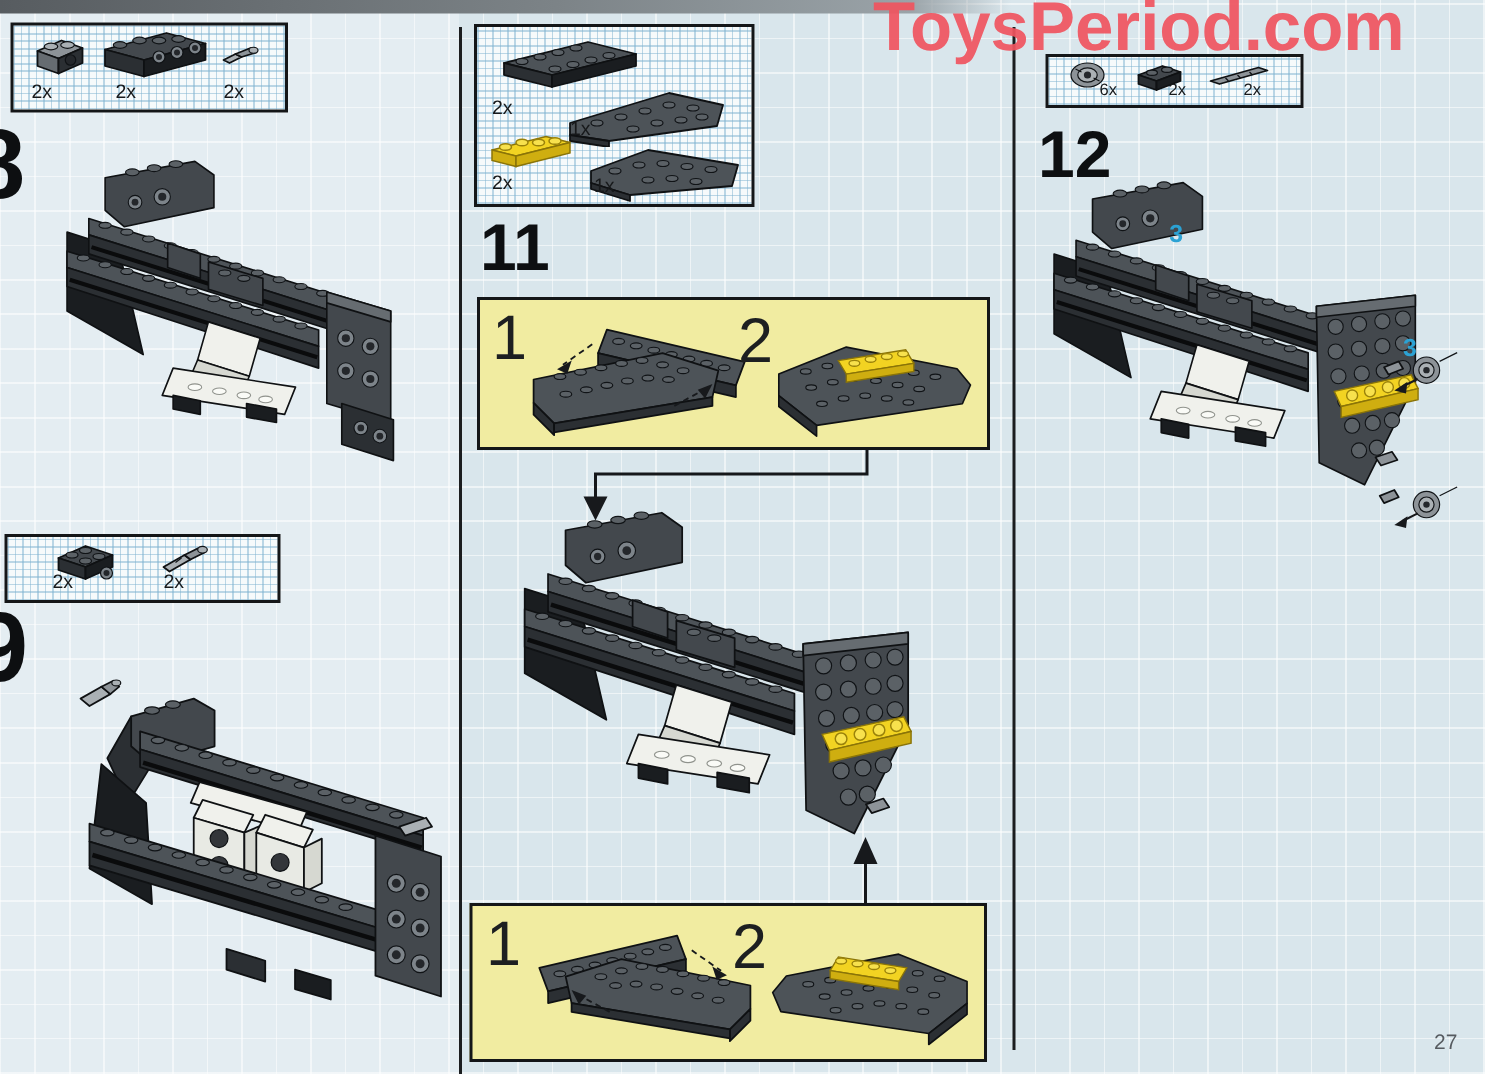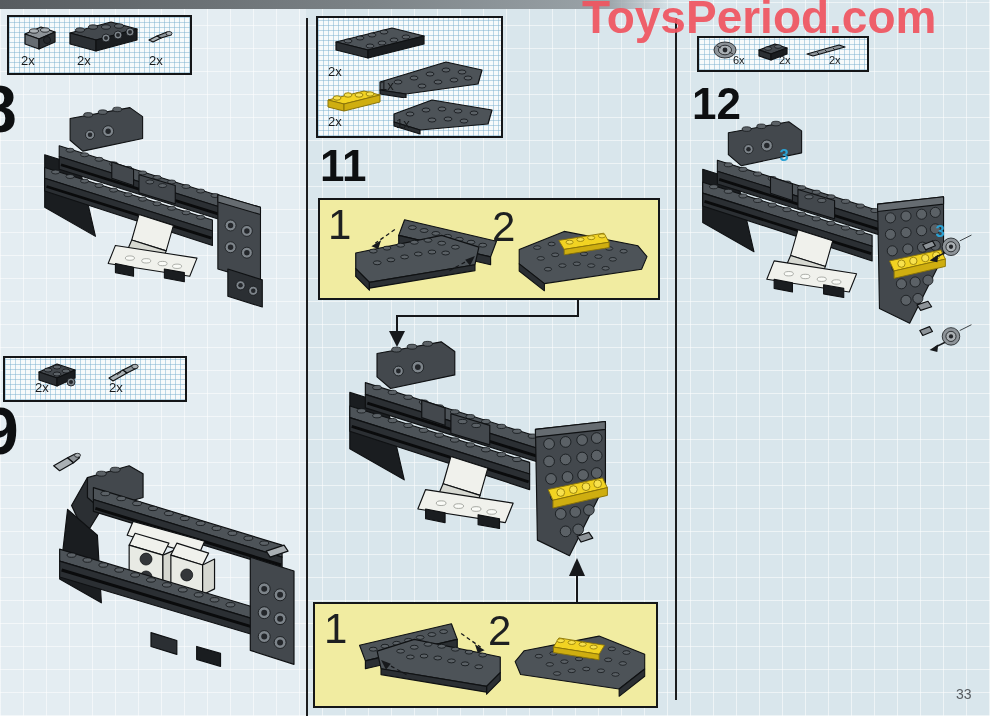--- a/index.html
+++ b/index.html
@@ -486,14 +486,14 @@
       <circle class="sln f5" cx="272" cy="232" r="9"></circle>
         <circle class="sln f6" cx="272" cy="232" r="5.2"></circle>
         <circle class="hc" cx="272" cy="232" r="2.2"></circle>
       <line x1="266" y1="238" x2="256" y2="243" stroke="#17191c" stroke-width="1.5"></line>
       <polygon class="ah" points="250,246 259,240 258,248"></polygon>
       <polygon class="ln f5" points="240,226 250,222 253,227 243,231"></polygon>
     </g>
   </svg>
 
   <div class="wm">ToysPeriod.com</div>
-  <div class="pagenum">33</div>
+  <div class="pagenum">27</div>
 </div>
 
 </body></html>

